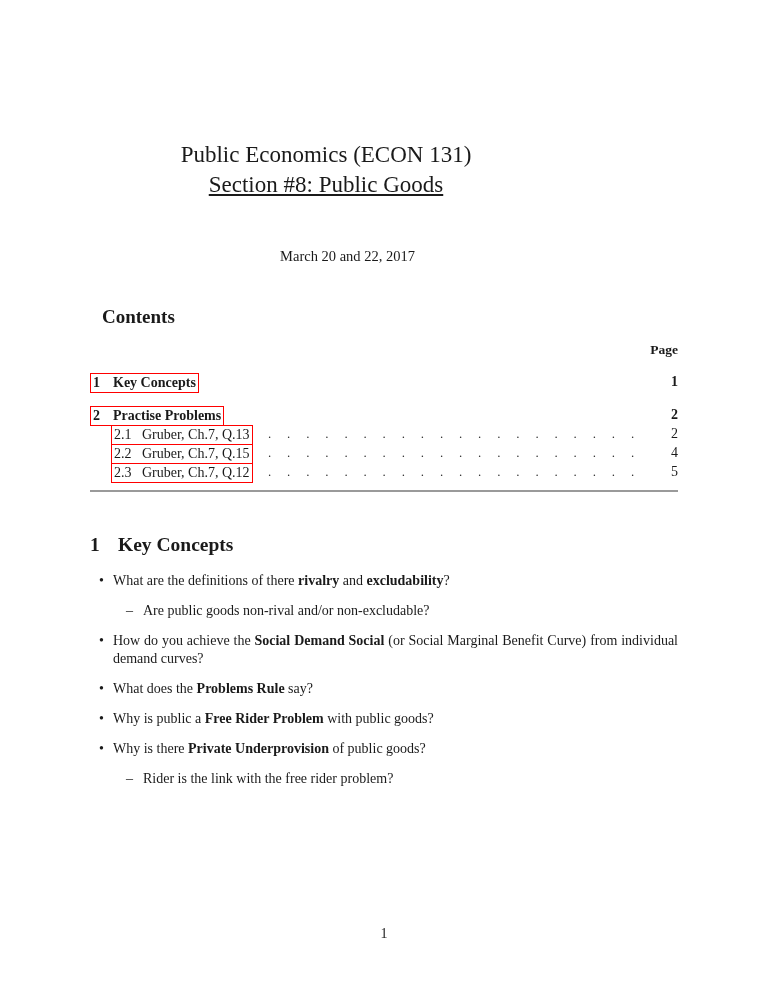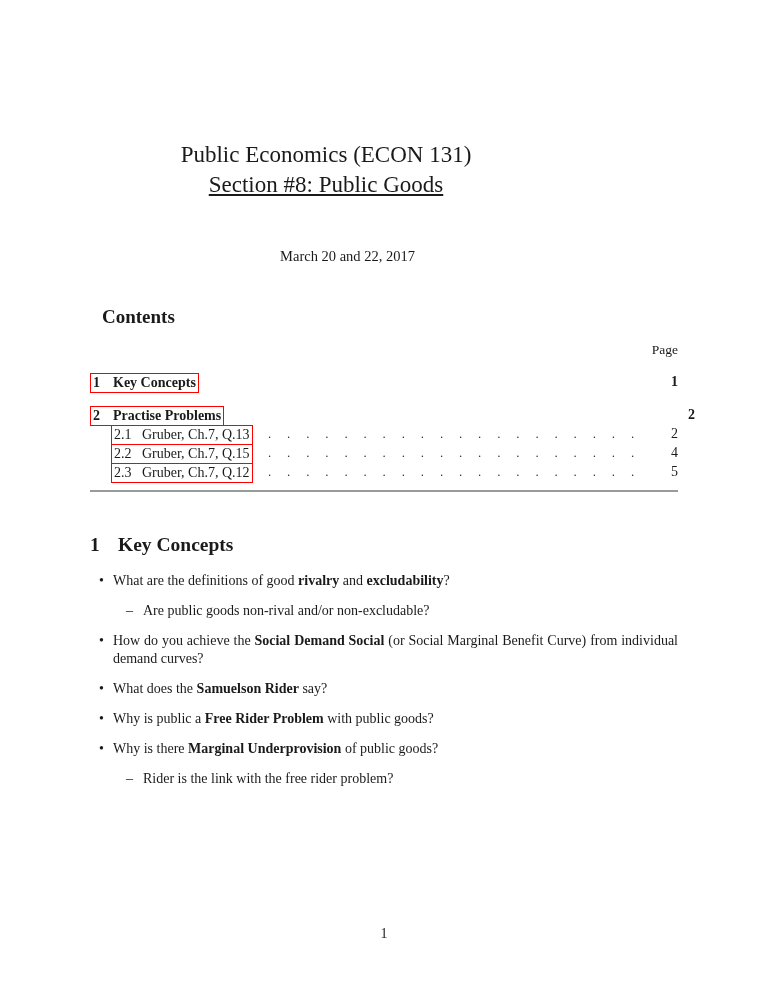--- a/index.html
+++ b/index.html
@@ -2,21 +2,21 @@
 <html><head>
 <meta charset="utf-8">
 <style>
   html, body { margin: 0; padding: 0; background: #ffffff; }
   body { width: 768px; height: 994px; position: relative; overflow: hidden;
          font-family: "Liberation Serif", "DejaVu Serif", serif; color: #1a1a1a; }
   .abs { position: absolute; }
   .title { left: 0; width: 652px; text-align: center; font-size: 23px; line-height: 30px; }
   .date { left: 15px; width: 665px; text-align: center; font-size: 14.5px; }
   .contents-h { left: 90px; top: 306px; font-size: 19px; font-weight: bold; margin-left: 12px; }
-  .page-h { right: 90px; top: 342px; font-size: 13.5px; font-weight: normal; }
+  .page-h { right: 90px; top: 342px; font-size: 13.5px; font-weight: bold; }
   .toc-row { left: 90px; width: 588px; height: 20px; font-size: 14px; line-height: 18px; }
   .toc-link { position: absolute; top: 0; border: 1.3px solid #ff0000; padding: 0 2px; white-space: nowrap; background: #fff; }
   .toc-link .num { display: inline-block; }
   .toc-row.lvl1 .toc-link { left: 0; font-weight: bold; }
   .toc-row.lvl1 .num { width: 20px; }
   .toc-row.lvl2 .toc-link { left: 21px; }
   .toc-row.lvl2 .num { width: 28px; }
   .dots { position: absolute; left: 178px; right: 28px; top: 0; overflow: hidden; white-space: nowrap;
           letter-spacing: 6.3px; color: #333; font-size: 13px; }
   .pg { position: absolute; right: 0; top: 0; }
@@ -42,21 +42,21 @@
 <div class="abs date" style="top:248px;">March 20 and 22, 2017</div>
 
 <div class="abs contents-h">Contents</div>
 <div class="abs page-h">Page</div>
 
 <div class="abs toc-row lvl1" style="top:373px;">
   <span class="toc-link"><span class="num">1</span><span>Key Concepts</span></span>
   <span class="pg">1</span>
 </div>
 
-<div class="abs toc-row lvl1" style="top:406px;padding-left:17px;">
+<div class="abs toc-row lvl1" style="top:406px;">
   <span class="toc-link"><span class="num">2</span><span>Practise Problems</span></span>
   <span class="pg">2</span>
 </div>
 
 <div class="abs toc-row lvl2" style="top:425px;">
   <span class="toc-link"><span class="num">2.1</span><span>Gruber, Ch.7, Q.13</span></span>
   <span class="dots">. . . . . . . . . . . . . . . . . . . . . . . . . . . . . . . . . . . . . . . . . .</span>
   <span class="pg">2</span>
 </div>
 
@@ -74,46 +74,46 @@
 
 <div class="abs rule"></div>
 
 <div class="abs sec-h">
   <span class="num">1</span><span>Key Concepts</span>
 </div>
 
 <div class="abs body" style="top:572px;">
   <div class="bullet-item" style="top:0;">
     <span class="mark">•</span>
-    <div class="txt"><span>What are the definitions of good </span><b>rivalry</b><span> and </span><b>excludability</b><span>?</span></div>
+    <div class="txt"><span>What are the definitions of there </span><b>rivalry</b><span> and </span><b>excludability</b><span>?</span></div>
   </div>
 
   <div class="sub-item" style="top:30px;">
     <span class="mark">–</span>
     <div class="txt">Are public goods non-rival and/or non-excludable?</div>
   </div>
 
   <div class="bullet-item" style="top:60px;">
     <span class="mark">•</span>
     <div class="txt"><span>How do you achieve the </span><b>Social Demand Social</b><span> (or Social Marginal Benefit Curve) from individual demand curves?</span></div>
   </div>
 
   <div class="bullet-item" style="top:108px;">
     <span class="mark">•</span>
-    <div class="txt"><span>What does the </span><b>Samuelson Rider</b><span> say?</span></div>
+    <div class="txt"><span>What does the </span><b>Problems Rule</b><span> say?</span></div>
   </div>
 
   <div class="bullet-item" style="top:138px;">
     <span class="mark">•</span>
     <div class="txt"><span>Why is public a </span><b>Free Rider Problem</b><span> with public goods?</span></div>
   </div>
 
   <div class="bullet-item" style="top:168px;">
     <span class="mark">•</span>
-    <div class="txt"><span>Why is there </span><b>Marginal Underprovision</b><span> of public goods?</span></div>
+    <div class="txt"><span>Why is there </span><b>Private Underprovision</b><span> of public goods?</span></div>
   </div>
 
   <div class="sub-item" style="top:198px;">
     <span class="mark">–</span>
     <div class="txt">Rider is the link with the free rider problem?</div>
   </div>
 </div>
 
 <div class="abs page-num">1</div>
 

